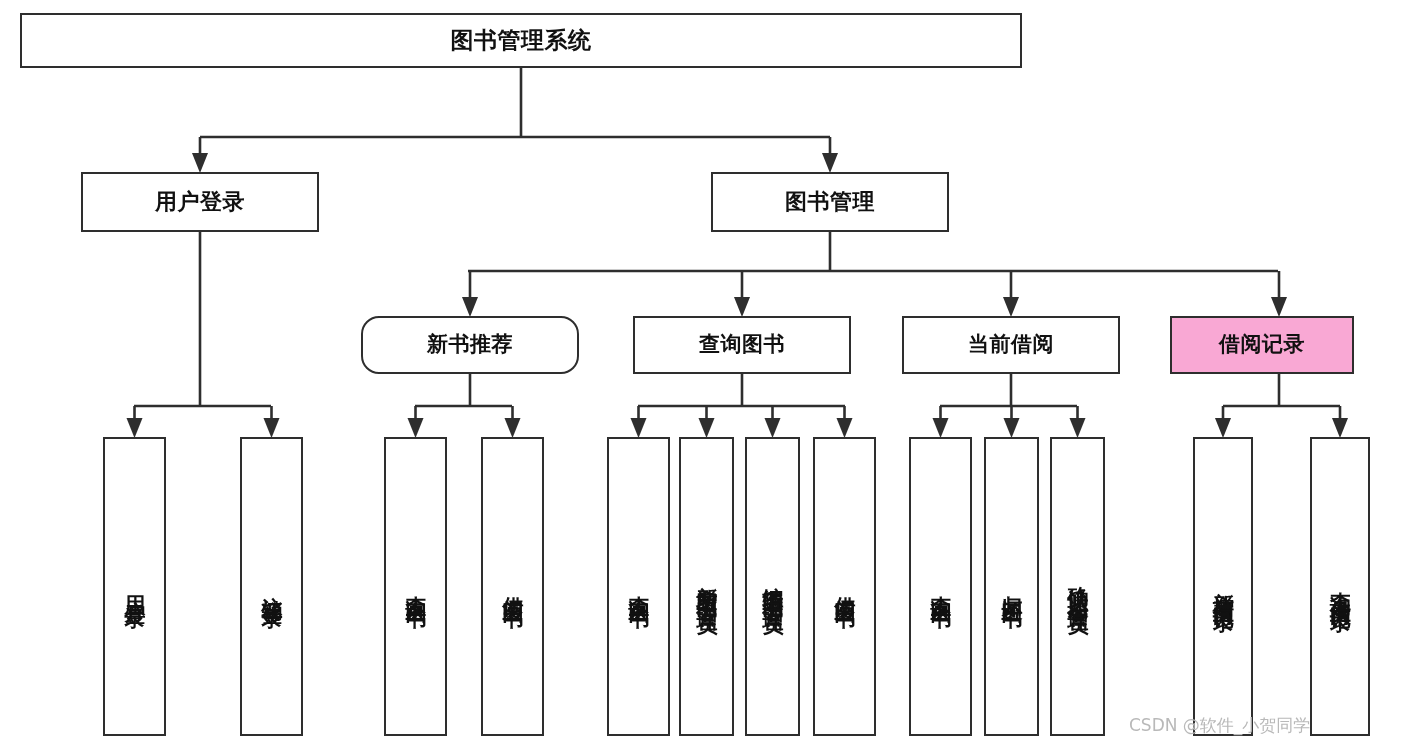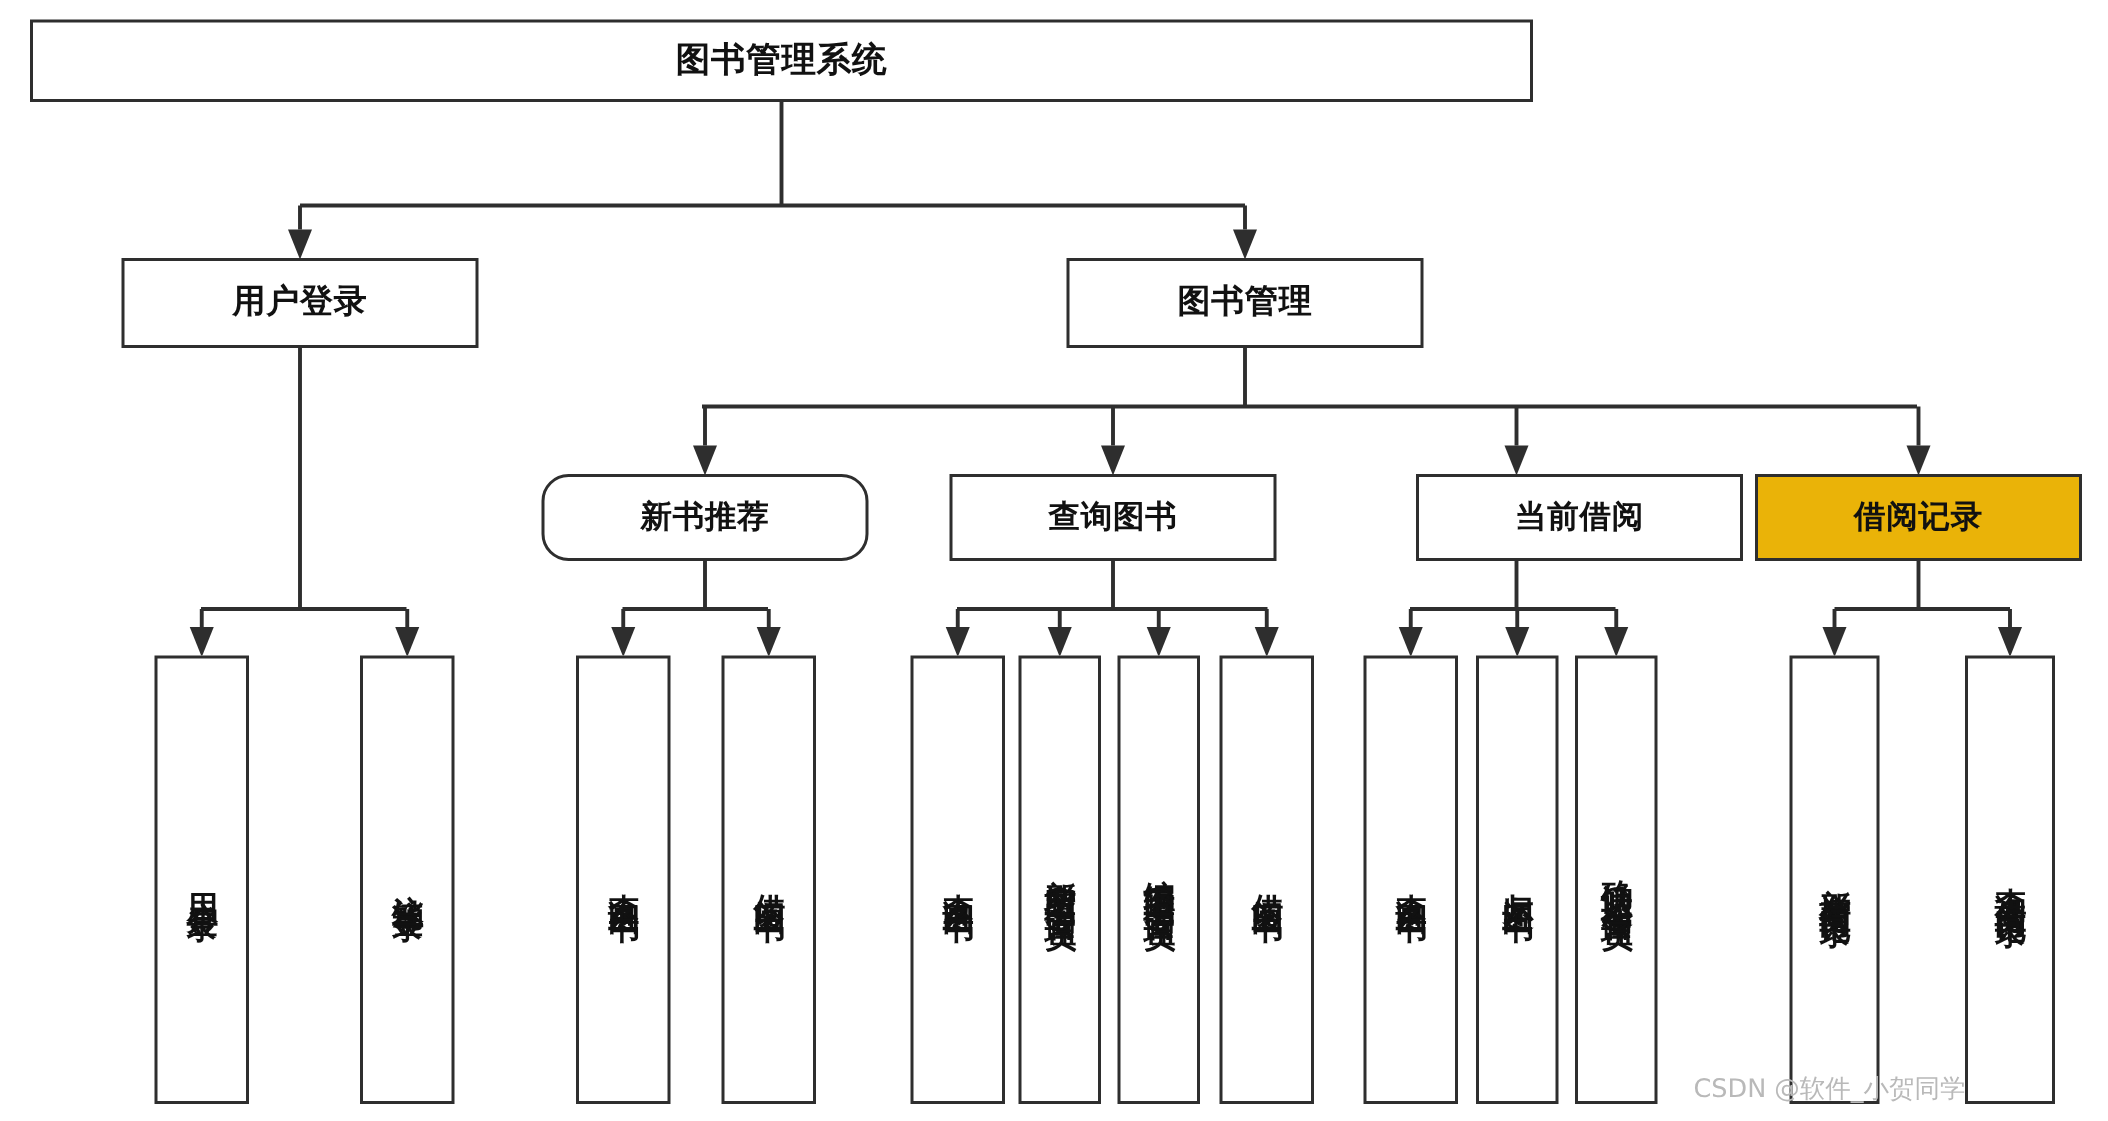--- a/index.html
+++ b/index.html
@@ -138,24 +138,24 @@
       </div>
       <div class="node level-1" style="left: 711px; top: 172px; width: 238px; height: 60px; border-color: rgb(46, 46, 46); background: rgb(255, 255, 255); color: rgb(17, 17, 17);">
         <span class="htext">图书管理</span>
       </div>
       <div class="node level-2" style="left: 361px; top: 316px; width: 218px; height: 58px; border-color: rgb(46, 46, 46); background: rgb(255, 255, 255); color: rgb(17, 17, 17); border-radius: 18px;">
         <span class="htext">新书推荐</span>
       </div>
       <div class="node level-2" style="left: 633px; top: 316px; width: 218px; height: 58px; border-color: rgb(46, 46, 46); background: rgb(255, 255, 255); color: rgb(17, 17, 17);">
         <span class="htext">查询图书</span>
       </div>
-      <div class="node level-2" style="left: 902px; top: 316px; width: 218px; height: 58px; border-color: rgb(46, 46, 46); background: rgb(255, 255, 255); color: rgb(17, 17, 17); margin-left: 42px;">
+      <div class="node level-2" style="left: 902px; top: 316px; width: 218px; height: 58px; border-color: rgb(46, 46, 46); background: rgb(255, 255, 255); color: rgb(17, 17, 17);">
         <span class="htext">当前借阅</span>
       </div>
-      <div class="node level-2" style="left: 1170px; top: 316px; width: 218px; height: 58px; border-color: rgb(46, 46, 46); background: #eab308; color: rgb(17, 17, 17);">
+      <div class="node level-2" style="left: 1170px; top: 316px; width: 184px; height: 58px; border-color: rgb(46, 46, 46); background: #f9a8d4; color: rgb(17, 17, 17);">
         <span class="htext">借阅记录</span>
       </div>
       <div class="node level-3 leaf" style="left: 103px; top: 437px; width: 63px; height: 299px; border-color: rgb(46, 46, 46); background: rgb(255, 255, 255); color: rgb(17, 17, 17);">
         <span class="vtext">用户登录</span>
       </div>
       <div class="node level-3 leaf" style="left: 240px; top: 437px; width: 63px; height: 299px; border-color: rgb(46, 46, 46); background: rgb(255, 255, 255); color: rgb(17, 17, 17);">
         <span class="vtext">注销登录</span>
       </div>
       <div class="node level-3 leaf" style="left: 384px; top: 437px; width: 63px; height: 299px; border-color: rgb(46, 46, 46); background: rgb(255, 255, 255); color: rgb(17, 17, 17);">
         <span class="vtext">查询图书</span>

